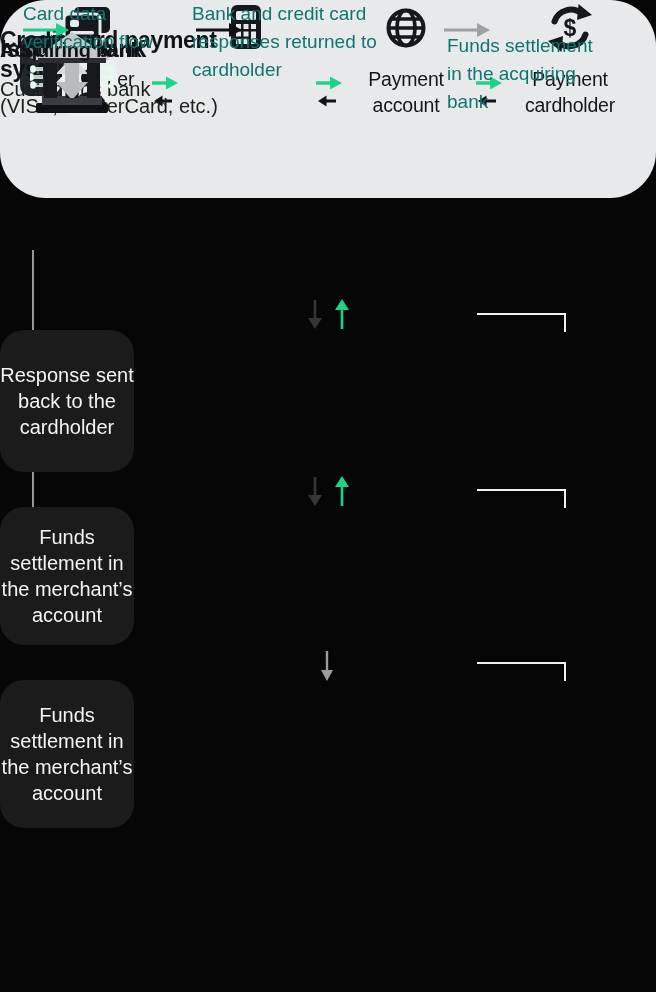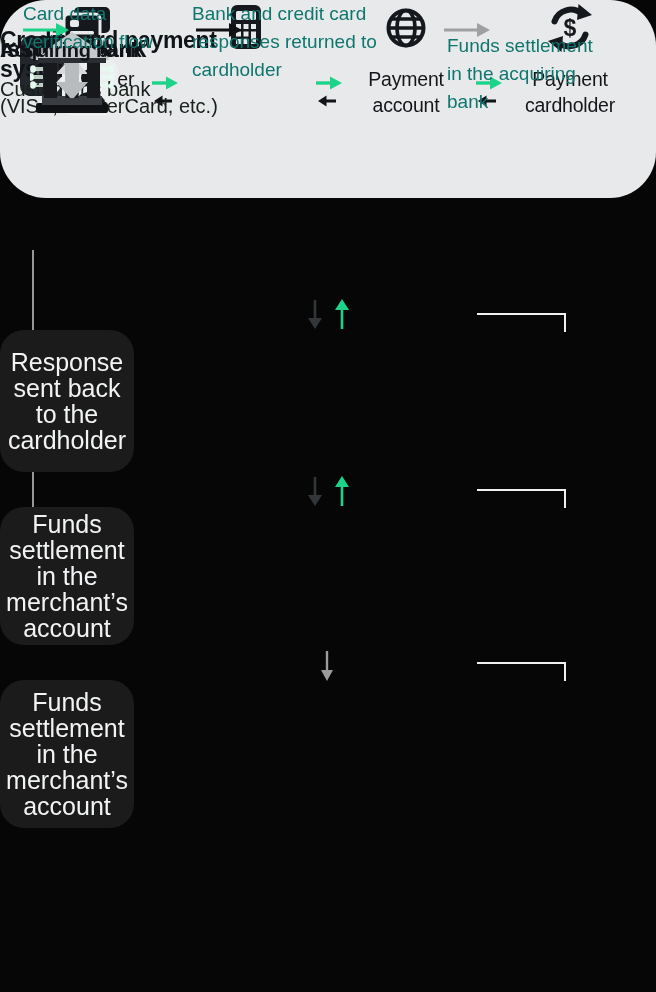--- a/index.html
+++ b/index.html
@@ -37,21 +37,21 @@
   .mb-2 { top:507; height:143; background:linear-gradient(100deg,#2CD794 0%,#14D189 45%,#18D68C 100%); }
   .mb-3 { top:682; height:146; background:linear-gradient(100deg,#2ED78F 0%,#90ECC6 25%,#E2F8EE 55%,#F1FCF7 100%); }
   .mb-text { position:absolute; left:137; }
   .mb-title { font-size:23px; line-height:29px; font-weight:700; color:#101419; letter-spacing:-0.3px; }
   .mb-sub { margin-top:10px; font-size:20px; line-height:24px; font-weight:400; color:#18211C; }
 
   
   .note {
     position:absolute; left:480; width:172; background:#1B1B1B; border-radius:24px;
     display:flex; align-items:center; justify-content:center; text-align:center;
-    color:#F2F3F4; font-size:25px; line-height:26px; font-weight:400;
+    color:#F2F3F4; font-size:20px; line-height:26px; font-weight:400;
   }
   .note span { display:inline-block; width:134px; }
 
   
   .legend {
     position:absolute; left:8; top:855; width:640; height:133;
     background:#FBFBFB; border-radius:22px;
   }
   .legend .llabel {
     position:absolute; top:46; font-size:19px; line-height:28px; color:#0f766e; font-weight:500;

